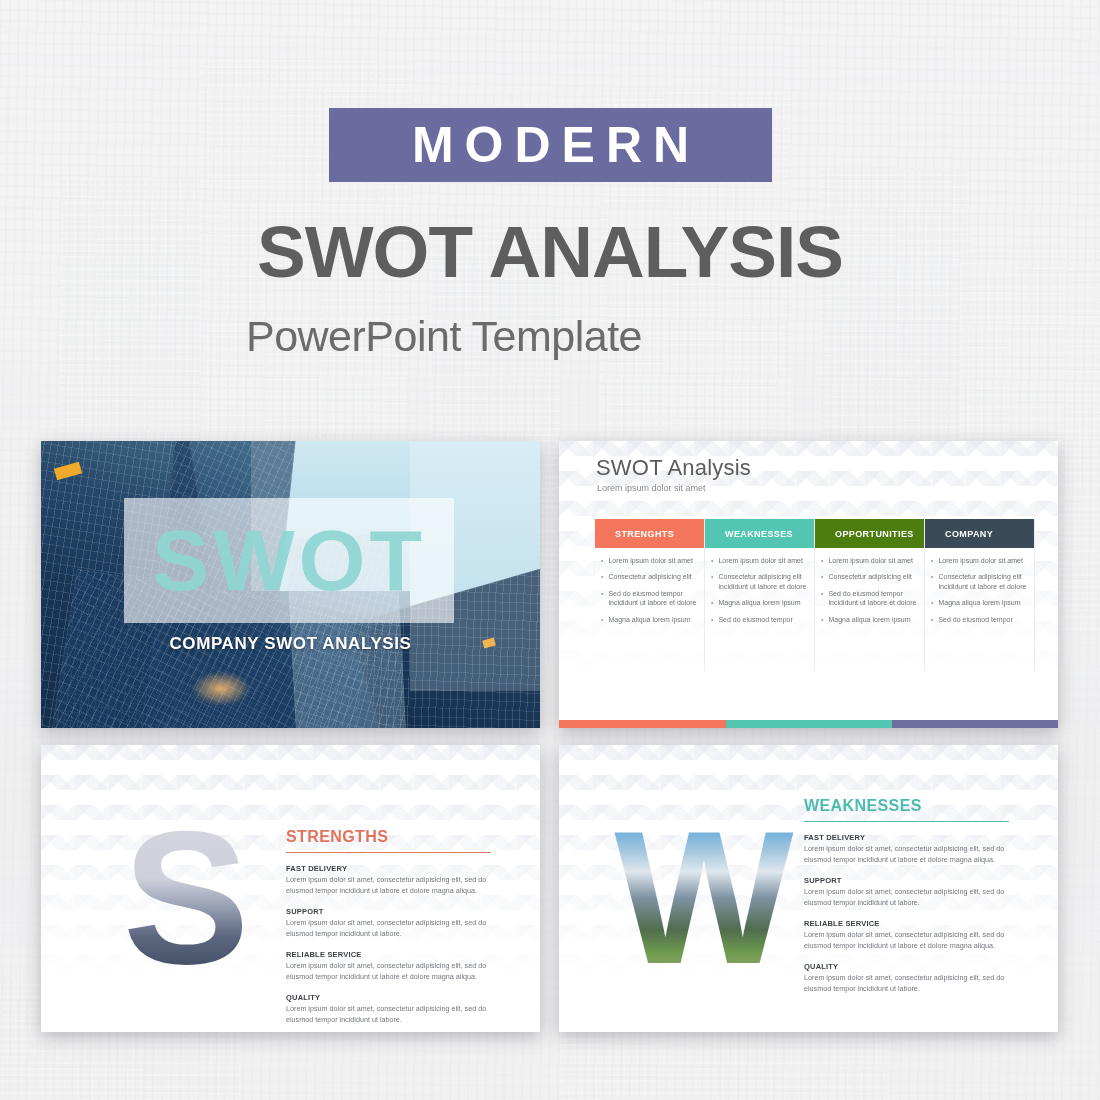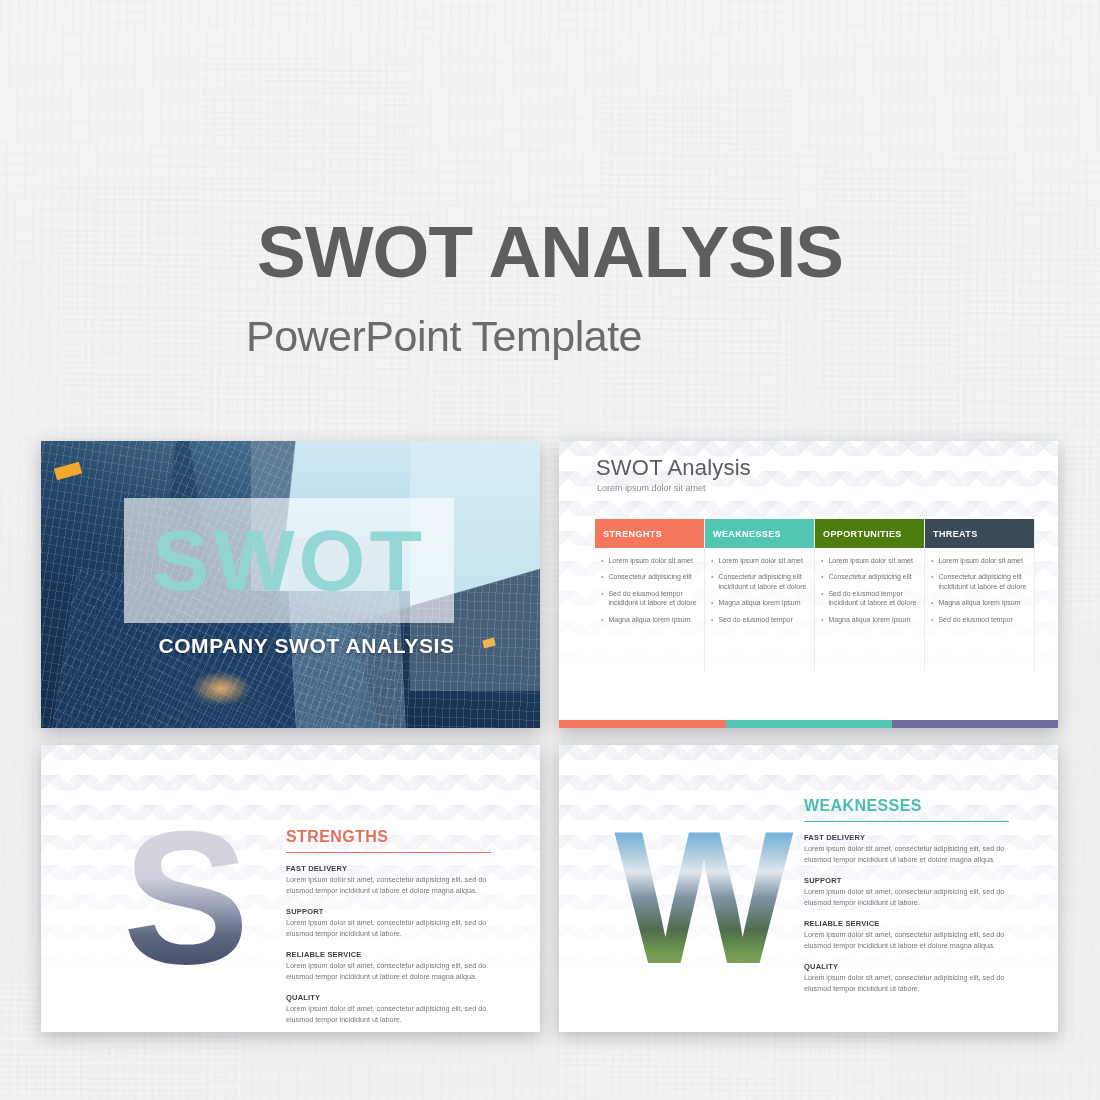--- a/index.html
+++ b/index.html
@@ -93,33 +93,32 @@
     background:rgba(255,255,255,.62);
   }
   #cover-swot{
     position:absolute;left:124px;top:498px;width:330px;height:125px;
     display:flex;align-items:center;justify-content:center;
     font-size:86px;font-weight:bold;color:#8fd6d2;letter-spacing:4px;
     mix-blend-mode:normal;opacity:.93;text-align:center;
   }
   #cover-caption{
     position:absolute;left:41px;top:634px;width:499px;text-align:center;
-    color:#ffffff;font-size:21px;font-weight:bold;letter-spacing:.6px;
+    color:#ffffff;font-size:17px;font-weight:bold;letter-spacing:.6px;
     text-shadow:0 1px 3px rgba(0,0,0,.45);
-    padding-left:16px;
   }
 
   
   #slide-table{left:559px;top:441px;width:499px;height:287px;}
   #table-title{position:absolute;left:37px;top:14px;font-size:22px;color:#5c5c5c;font-weight:normal;letter-spacing:.2px;}
   #table-subtitle{position:absolute;left:38px;top:42px;font-size:9px;color:#8a8a8a;}
   #swot-table{position:absolute;left:36px;top:78px;width:440px;height:152px;display:flex;}
   .swot-col{flex:1;display:flex;flex-direction:column;border-right:1px solid #ececee;background:rgba(255,255,255,.35);}
   .swot-col:last-child{border-right:1px solid #ececee;}
-  .swot-head{height:29px;display:flex;align-items:center;padding-left:8px;
+  .swot-head{height:29px;display:flex;align-items:center;padding-left:20px;
     color:#fff;font-size:9px;font-weight:bold;letter-spacing:.4px;}
   .swot-items{padding:8px 7px 0 6px;flex:1;}
   .swot-li{display:flex;font-size:7px;color:#6f7276;line-height:1.35;margin-bottom:7px;}
   .swot-li .dot{margin-right:5px;color:#9aa0a6;flex:0 0 auto;}
   #table-bottombar{position:absolute;left:0;bottom:0;width:499px;height:8px;display:flex;}
   #table-bottombar span{display:block;height:100%;}
 
   
   #slide-strengths{left:41px;top:745px;width:499px;height:287px;}
   #slide-weaknesses{left:559px;top:745px;width:499px;height:287px;}
@@ -151,20 +150,23 @@
   <div class="bld l" style="left:600px;top:90px;width:190px;height:520px;"></div>
   <div class="bld" style="left:820px;top:170px;width:150px;height:450px;"></div>
   <div class="bld l" style="left:960px;top:250px;width:140px;height:380px;"></div>
   <div class="bld" style="left:0px;top:980px;width:240px;height:120px;"></div>
   <div class="bld l" style="left:560px;top:1000px;width:330px;height:100px;"></div>
   <div class="wash"></div>
 </div>
 
 <div id="hero">
 
+  <div id="modern-banner" style="background: rgb(106, 107, 158);">
+    <span class="lbl">MODERN</span>
+  </div>
 
   <div id="main-title" style="color: rgb(94, 94, 94);">SWOT ANALYSIS</div>
   <div id="sub-title">PowerPoint Template</div>
 </div>
 
 <div class="slide" id="slide-cover">
   <div class="cover-photo">
     <div class="cover-sky"></div>
     <div class="cover-sky2"></div>
     <div class="glass" style="left:-20px;top:-10px;width:190px;height:310px;transform:rotate(-9deg);"></div>
@@ -249,21 +251,21 @@
             <span>Sed do eiusmod tempor incididunt ut labore et dolore</span>
           </div>
         <div class="swot-li">
             <span class="dot">•</span>
             <span>Magna aliqua lorem ipsum</span>
           </div>
       </div>
     </div>
 
     <div class="swot-col">
-      <div class="swot-head" style="background: rgb(59, 74, 87);">THREATS</div>
+      <div class="swot-head" style="background: rgb(59, 74, 87);">COMPANY</div>
       <div class="swot-items">
         <div class="swot-li">
             <span class="dot">•</span>
             <span>Lorem ipsum dolor sit amet</span>
           </div>
         <div class="swot-li">
             <span class="dot">•</span>
             <span>Consectetur adipisicing elit incididunt ut labore et dolore</span>
           </div>
         <div class="swot-li">

